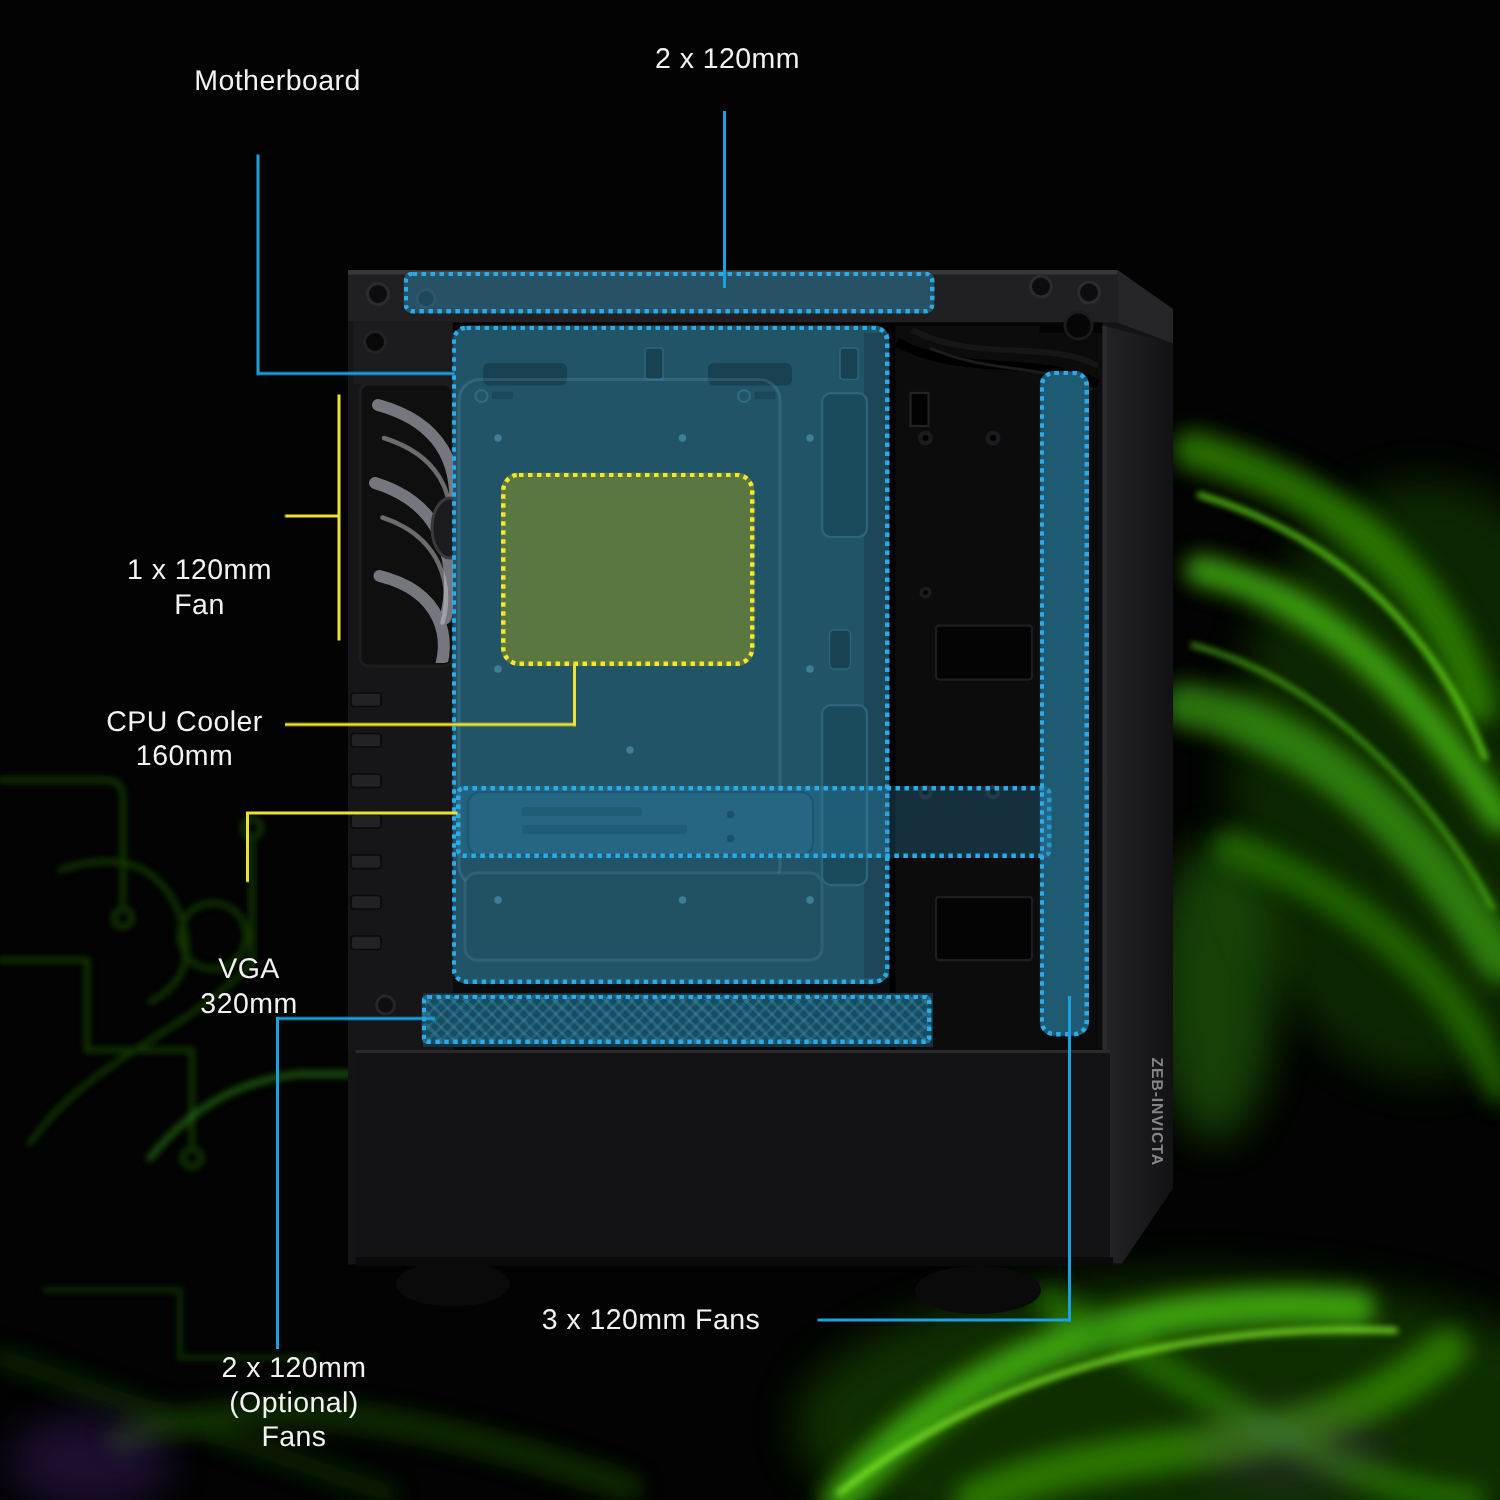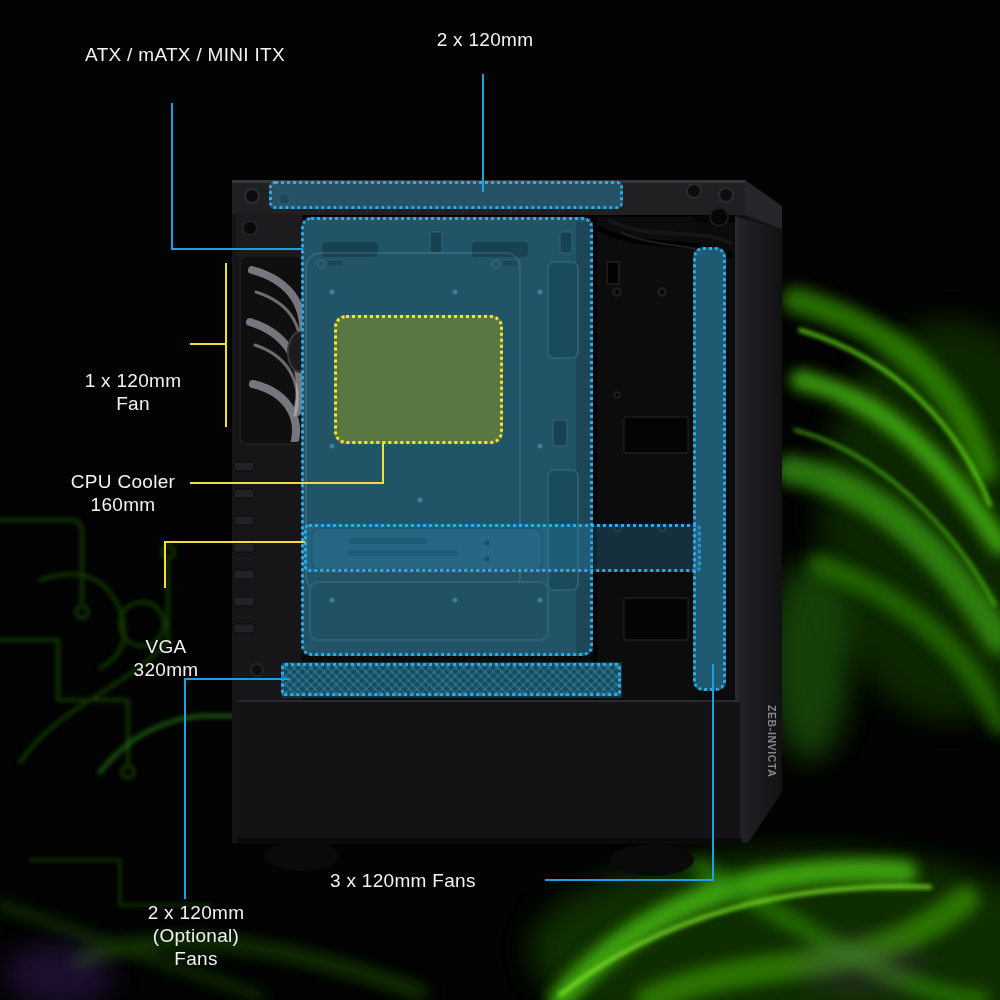--- a/index.html
+++ b/index.html
@@ -12,21 +12,21 @@
   .zone{position:absolute;box-sizing:border-box;}
   .zone.blue{border:3px dotted #2cabe8;}
   .zone.yellow{border:3px dotted #f4e72e;}
   .leader{position:absolute;}
   .leader.blue{background:#1ba0e1;}
   .leader.yellow{background:#efe032;}
   .lbl{
     position:absolute;color:#f2f2f2;font-size:19px;line-height:23px;
     text-align:center;letter-spacing:.3px;font-weight:400;
   }
-  .lbl.right{text-align:left;}
+  .lbl.right{text-align:center;}
   #zone-top{left:269px;top:181px;width:354px;height:28px;border-radius:6px;background:rgba(45,130,165,.50);}
   #zone-mobo{left:301px;top:217px;width:292px;height:439px;border-radius:10px;background:rgba(70,175,225,.10);}
   #zone-cpu{left:334px;top:315px;width:169px;height:129px;border-radius:12px;background:rgba(95,122,62,.92);}
   #zone-vga{left:304px;top:524px;width:397px;height:48px;border-radius:5px;background:rgba(45,140,185,.28);}
   #zone-front{left:693px;top:247px;width:33px;height:444px;border-radius:10px;background:rgba(40,130,170,.50);}
   #zone-bottom{left:281px;top:663px;width:340px;height:33px;border-radius:4px;
      background:
        repeating-linear-gradient(45deg, rgba(90,185,220,.22) 0 2px, rgba(0,0,0,0) 2px 6px),
        repeating-linear-gradient(-45deg, rgba(90,185,220,.18) 0 2px, rgba(0,0,0,0) 2px 6px),
        rgba(28,100,130,.55);}
@@ -248,21 +248,21 @@
   <div class="leader yellow" style="left:190px;top:482px;width:194px;height:2px;"></div>
   <div class="leader yellow" style="left:382px;top:443px;width:2px;height:41px;"></div>
   <div class="leader yellow" style="left:164px;top:541px;width:141px;height:2px;"></div>
   <div class="leader yellow" style="left:164px;top:541px;width:2px;height:47px;"></div>
   <div class="leader blue" style="left:184px;top:678px;width:106px;height:2px;"></div>
   <div class="leader blue" style="left:184px;top:678px;width:2px;height:221px;"></div>
   <div class="leader blue" style="left:545px;top:879px;width:169px;height:2px;"></div>
   <div class="leader blue" style="left:712px;top:664px;width:2px;height:217px;"></div>
 
   <div class="lbl" style="left:35px;top:43px;width:300px;">
-    <div>ATX / mATX / MINI ITX</div>
+    <div>Motherboard</div>
   </div>
 
   <div class="lbl" style="left:385px;top:28px;width:200px;">
     <div>2 x 120mm</div>
   </div>
 
   <div class="lbl" style="left:48px;top:325px;width:170px;margin-top:44px;">
     <div>1 x 120mm</div>
     <div>Fan</div>
   </div>

